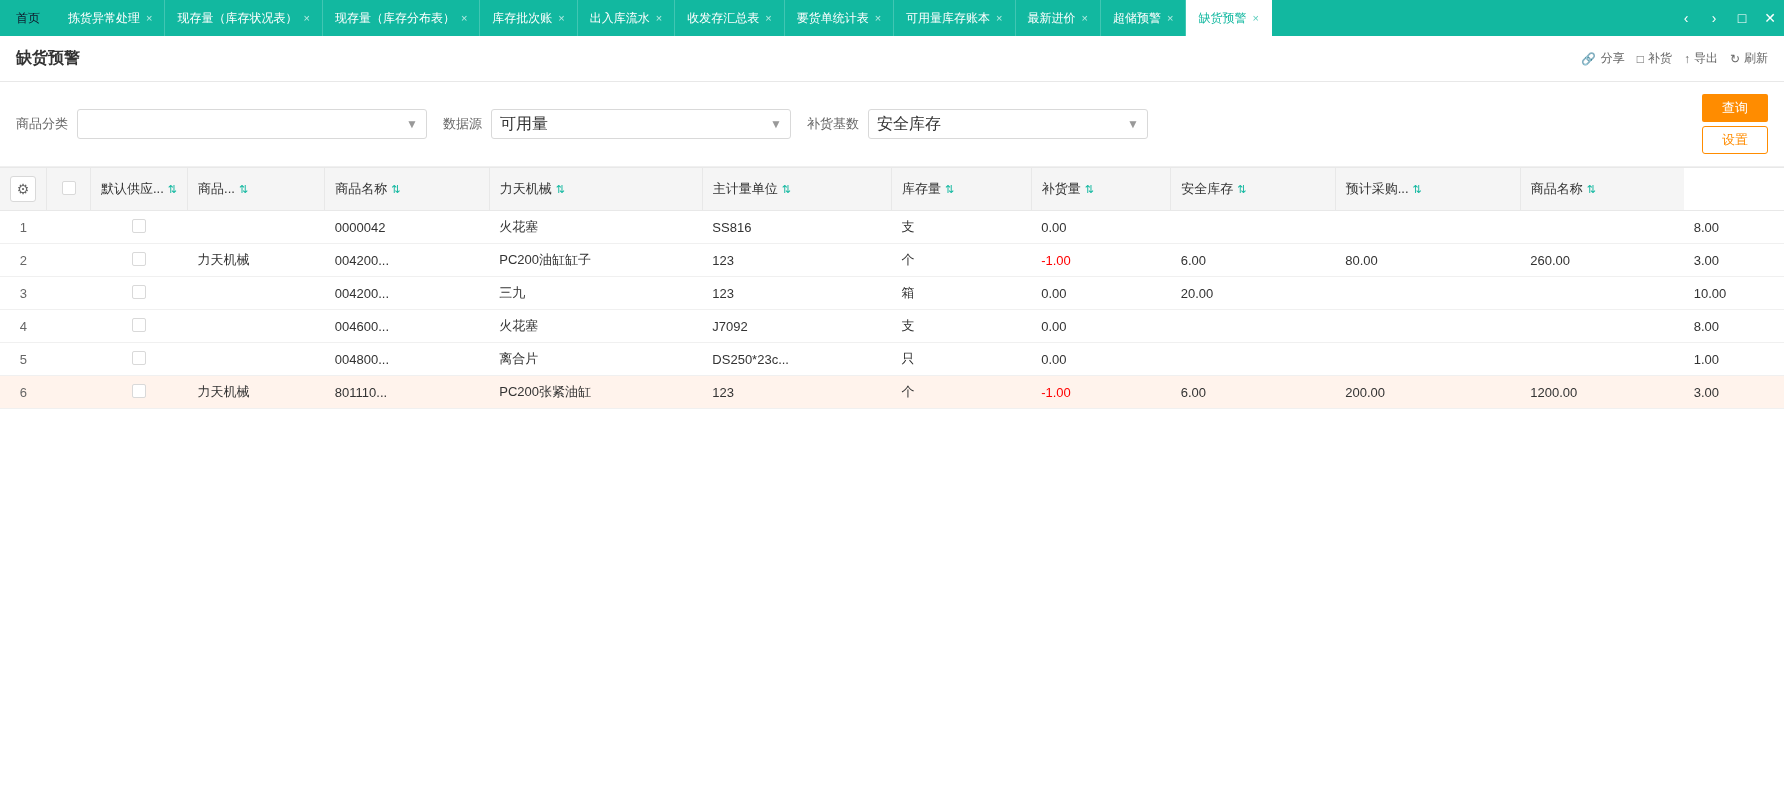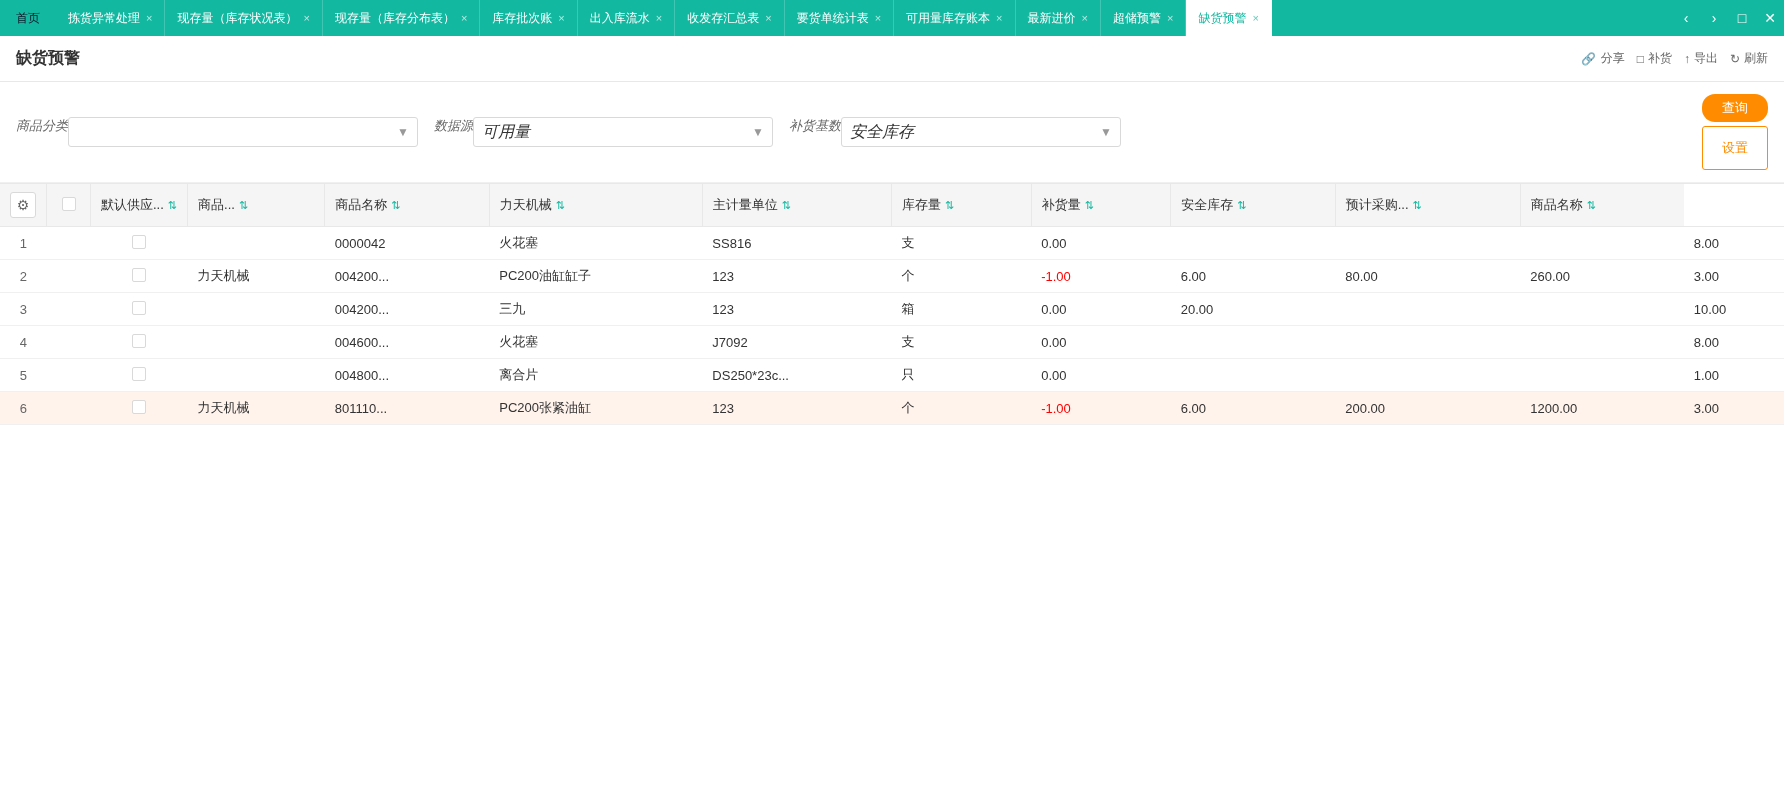--- a/index.html
+++ b/index.html
@@ -99,23 +99,22 @@
     
     .filter-bar {
       display: flex;
       align-items: center;
       padding: 12px 16px;
       gap: 16px;
       border-bottom: 1px solid #f0f0f0;
     }
     .filter-group {
       display: flex;
-      align-items: flex-start;
-      gap: 0;
-      font-style: italic;
+      align-items: center;
+      gap: 9px;
     }
     .filter-label {
       color: #666;
       font-size: 13px;
       white-space: nowrap;
     }
     .filter-select {
       display: flex;
       align-items: center;
       border: 1px solid #d9d9d9;
@@ -138,35 +137,35 @@
     .filter-actions {
       margin-left: auto;
       display: flex;
       flex-direction: column;
       gap: 4px;
     }
     .btn-query {
       background: #ff8c00;
       color: #fff;
       border: none;
-      border-radius: 13px;
+      border-radius: 2px;
       padding: 5px 20px;
       cursor: pointer;
       font-size: 13px;
       height: 28px;
     }
     .btn-settings {
       background: #fff;
       color: #ff8c00;
       border: 1px solid #ff8c00;
       border-radius: 3px;
       padding: 4px 13px;
       cursor: pointer;
       font-size: 13px;
-      height: 44px;
+      height: 28px;
     }
 
     
     .table-container {
       padding: 0 0;
       overflow-x: auto;
     }
     table {
       width: 100%;
       border-collapse: collapse;

